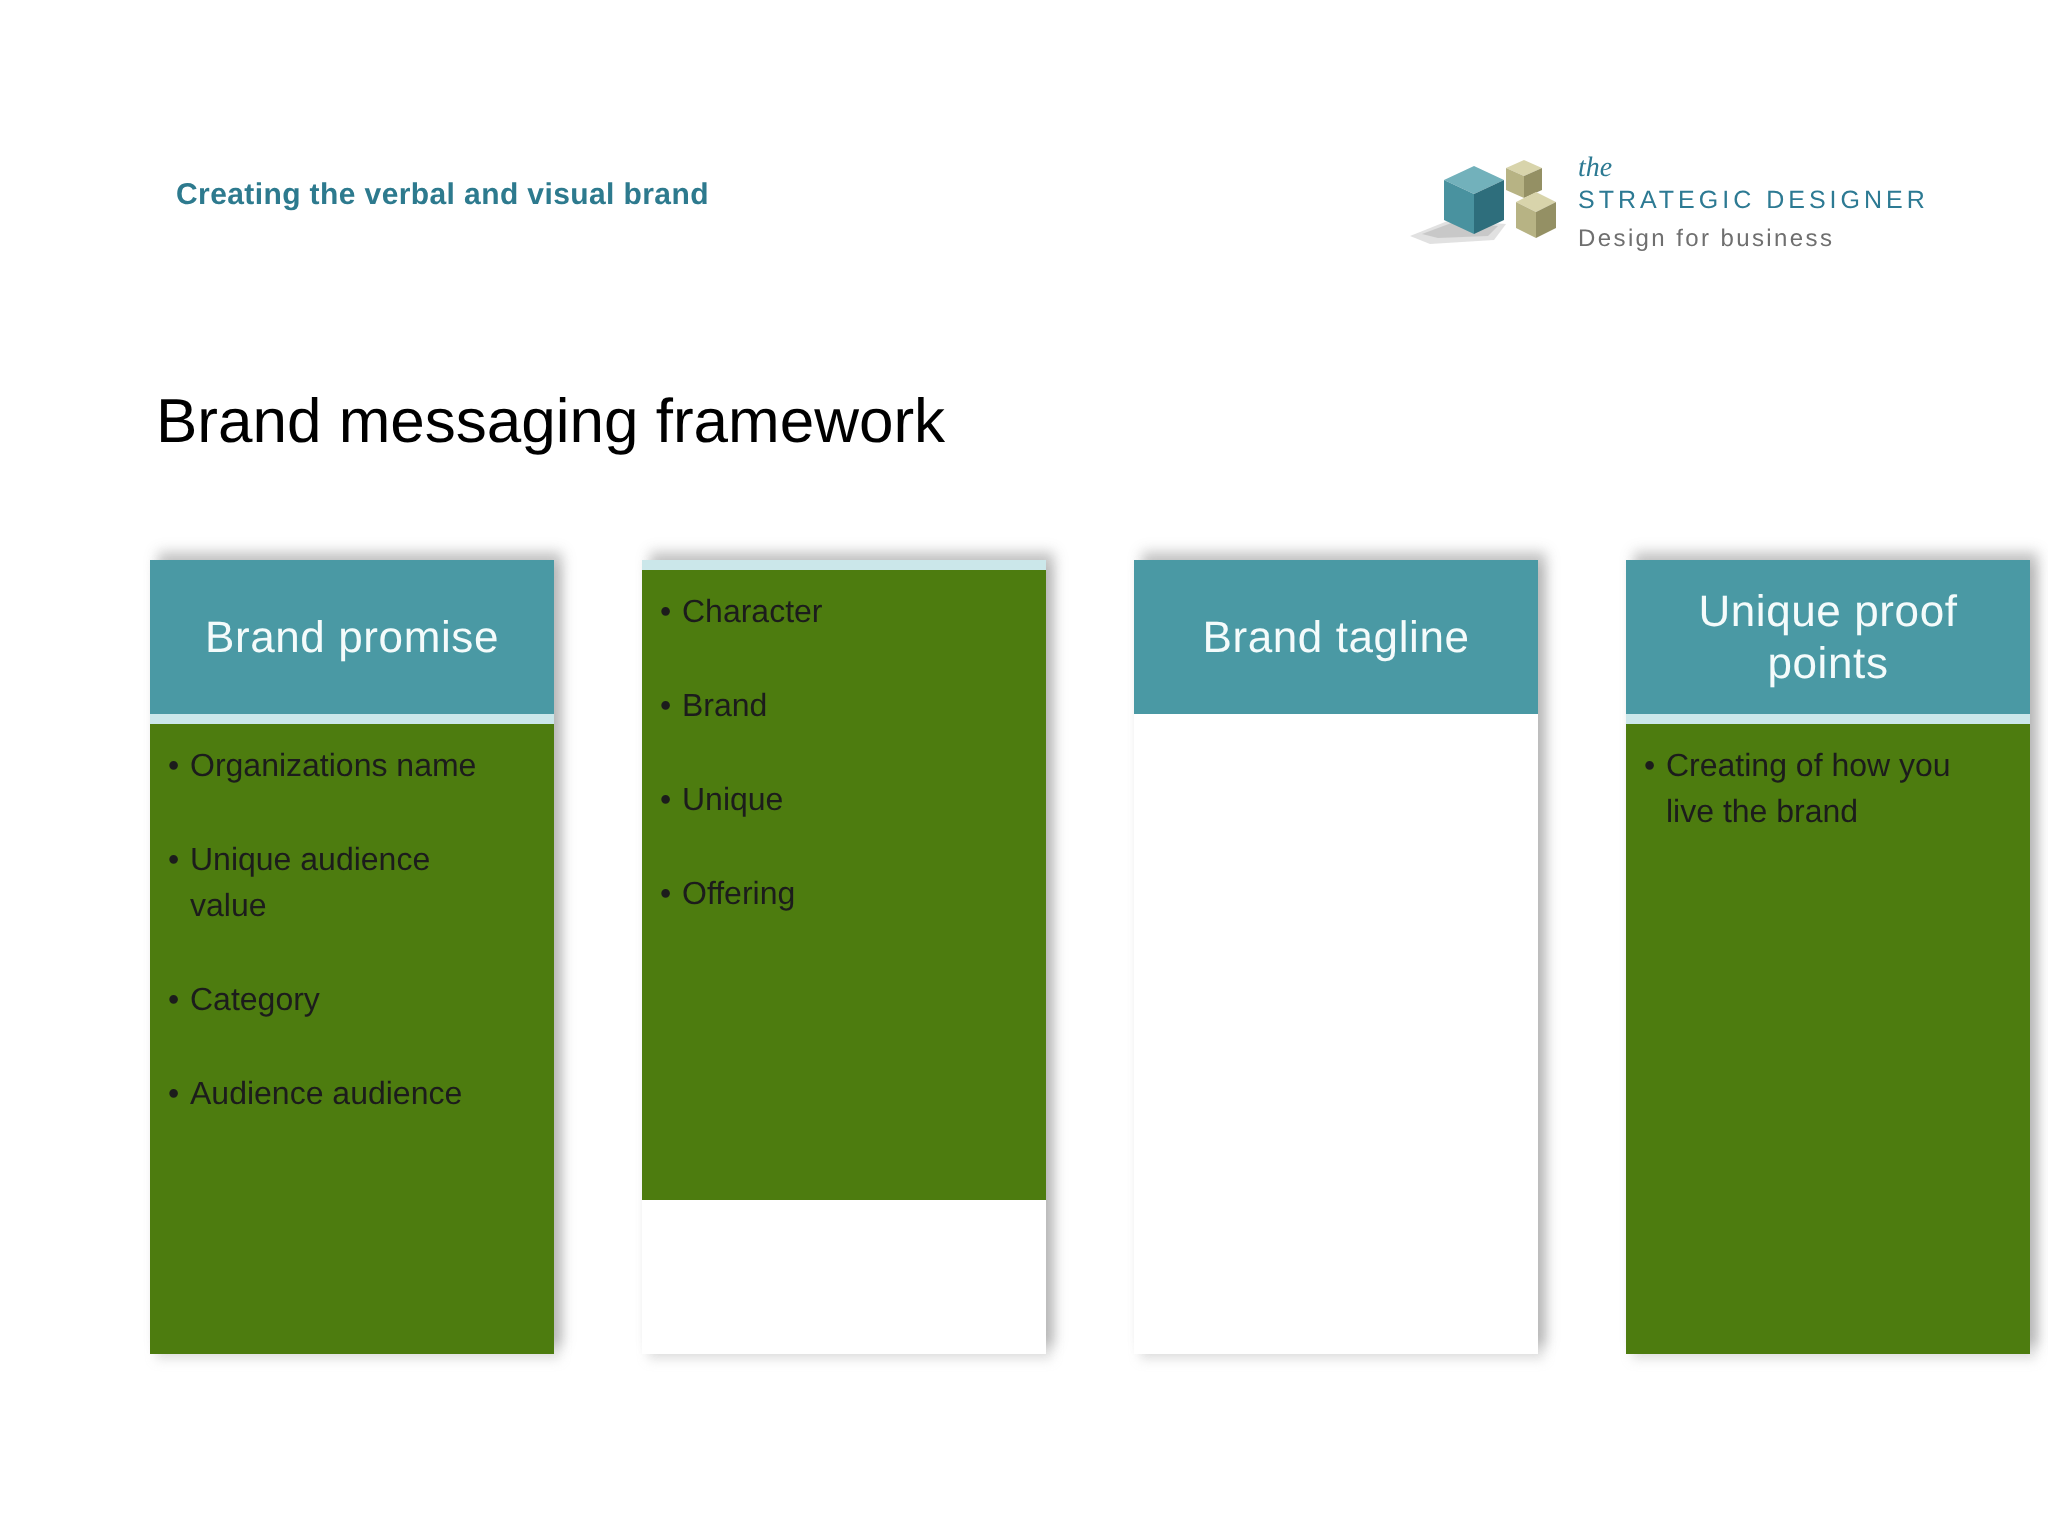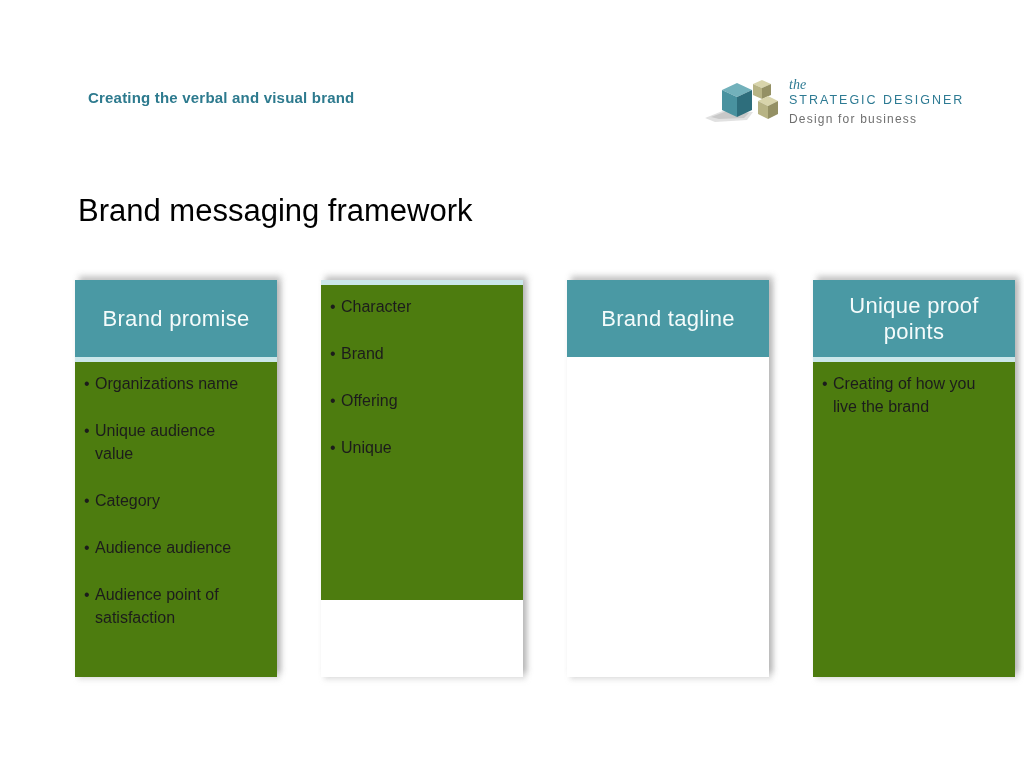--- a/index.html
+++ b/index.html
@@ -98,32 +98,31 @@
   <div class="columns">
 
     <div class="column">
       <div class="col-header">Brand promise</div>
       <div class="col-body">
         <ul>
             <li>Organizations name</li>
             <li>Unique audience value</li>
             <li>Category</li>
             <li>Audience audience</li>
-            <li>Audience point of satisfaction</li>
           </ul>
       </div>
     </div>
 
     <div class="column">
       <div class="col-body">
         <ul>
             <li>Character</li>
             <li>Brand</li>
+            <li>Unique</li>
             <li>Offering</li>
-            <li>Unique</li>
           </ul>
       </div>
     </div>
 
     <div class="column">
       <div class="col-header">Brand tagline</div>
     </div>
 
     <div class="column">
       <div class="col-header">Unique proof points</div>

